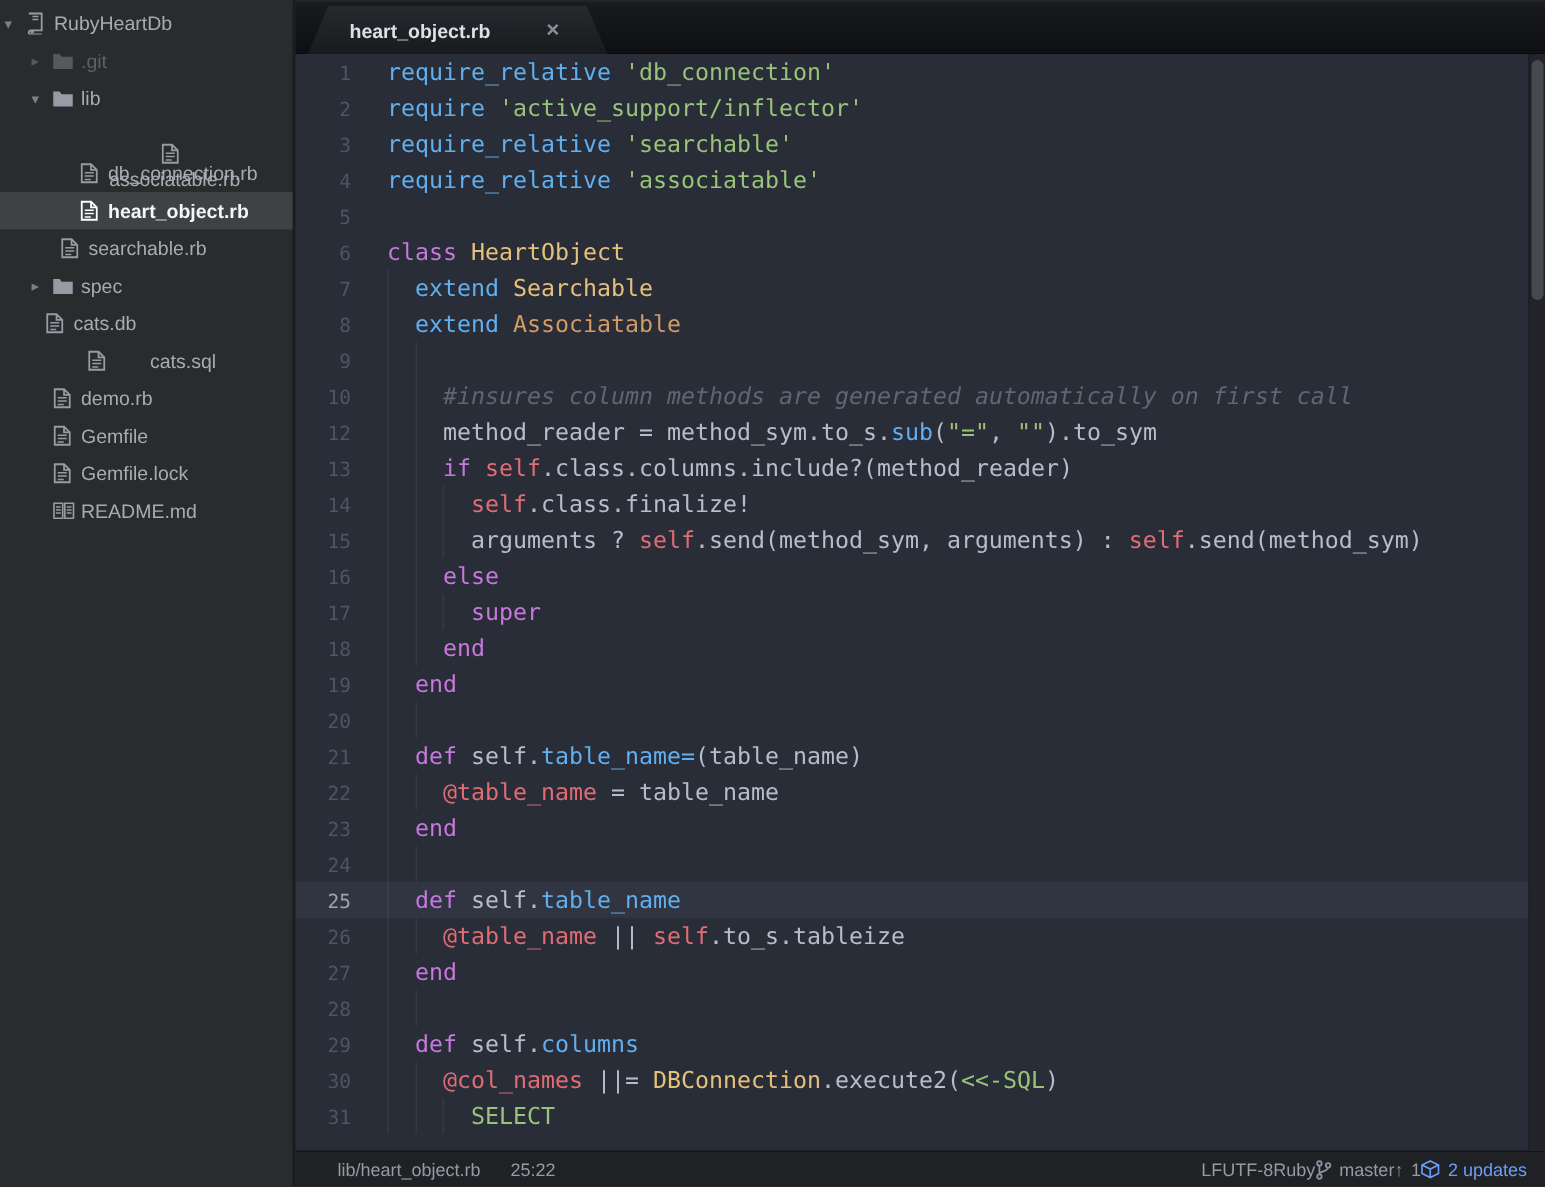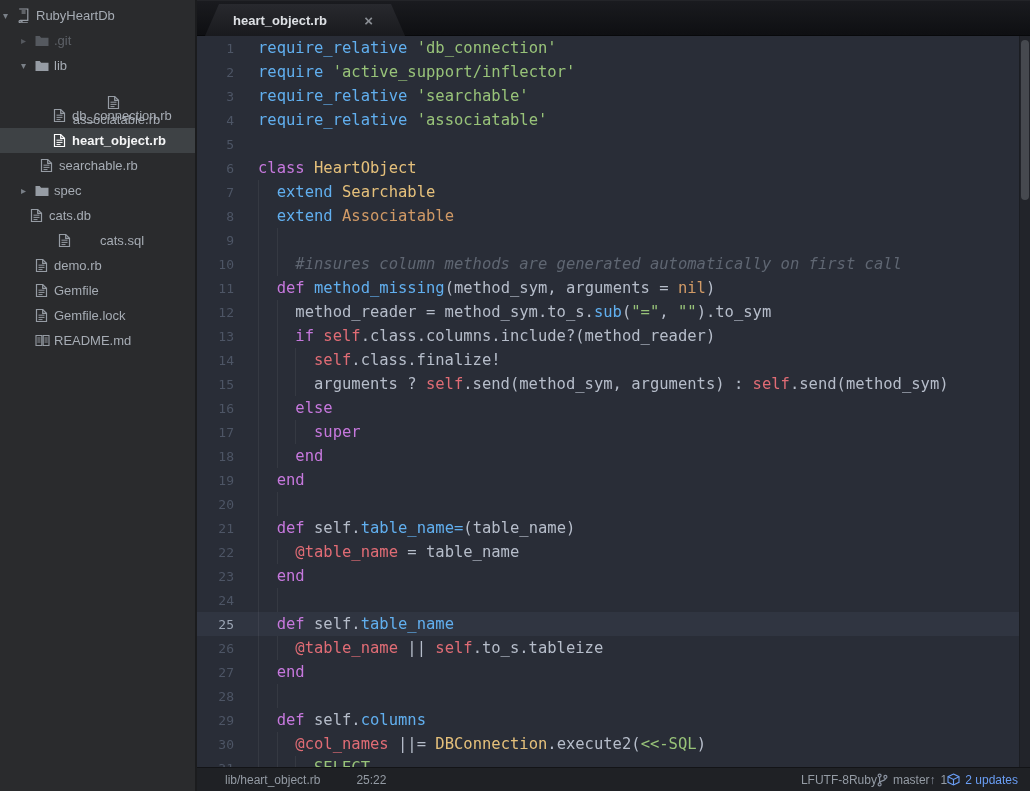--- a/index.html
+++ b/index.html
@@ -40,21 +40,21 @@
   .tk-orn { color:var(--orn); }
   .tk-red { color:var(--red); }
   .tk-pl  { color:var(--pl); }
   .tk-cmt { color:var(--cmt); font-style:italic; }
 
   .sb-track { position:absolute; top:0; right:0; bottom:0; width:11px; background:#22242a; border-left:1px solid #1b1d22; }
   .sb-thumb { position:absolute; top:4px; right:1px; width:8px; height:160px; border-radius:4px; background:#46494f; }
 
   
   .statusbar { height:24px; flex:0 0 24px; background:#1f2125; border-top:1px solid #131417; display:flex; align-items:center; font-size:12px; color:#949ba4; padding:0 12px 0 28px; }
-  .sb-left { display:flex; gap:36px;text-align:right; }
+  .sb-left { display:flex; gap:20px;text-align:right; }
   .sb-right { margin-left:auto; display:flex; align-items:center; }
   .sb-item { display:flex; align-items:center; gap:5px; }
   .sb-item .ic { display:flex; align-items:center; color:#8b93a0; }
   .sb-item.accent, .sb-item.accent .ic { color:var(--accent); }
 </style>
 </head>
 <body>
 
 <aside class="sidebar" id="sidebar">
     <div class="tree-row" style="padding-left: 2px;">
@@ -219,21 +219,20 @@
         <div class="row"><span class="num">1</span><span class="lc"><span class="tk-fn">require_relative</span><span class="tk-pl"> </span><span class="tk-str">'db_connection'</span></span></div>
         <div class="row"><span class="num">2</span><span class="lc"><span class="tk-fn">require</span><span class="tk-pl"> </span><span class="tk-str">'active_support/inflector'</span></span></div>
         <div class="row"><span class="num">3</span><span class="lc"><span class="tk-fn">require_relative</span><span class="tk-pl"> </span><span class="tk-str">'searchable'</span></span></div>
         <div class="row"><span class="num">4</span><span class="lc"><span class="tk-fn">require_relative</span><span class="tk-pl"> </span><span class="tk-str">'associatable'</span></span></div>
         <div class="row"><span class="num">5</span><span class="lc"></span></div>
         <div class="row"><span class="num">6</span><span class="lc"><span class="tk-kw">class</span><span class="tk-pl"> </span><span class="tk-cls">HeartObject</span></span></div>
         <div class="row"><span class="num">7</span><span class="lc"><span class="guide"></span><span class="tk-fn">extend</span><span class="tk-pl"> </span><span class="tk-cls">Searchable</span></span></div>
         <div class="row"><span class="num">8</span><span class="lc"><span class="guide"></span><span class="tk-fn">extend</span><span class="tk-pl"> </span><span class="tk-orn">Associatable</span></span></div>
         <div class="row"><span class="num">9</span><span class="lc"><span class="guide"></span><span class="guide"></span></span></div>
         <div class="row"><span class="num">10</span><span class="lc"><span class="guide"></span><span class="guide"></span><span class="tk-cmt">#insures column methods are generated automatically on first call</span></span></div>
-        <div class="row"><span class="num">11</span><span class="lc"><span class="guide"></span><span class="tk-kw">def</span><span class="tk-pl"> </span><span class="tk-fn">method_missing</span><span class="tk-pl">(method_sym, arguments = </span><span class="tk-orn">nil</span><span class="tk-pl">)</span></span></div>
         <div class="row"><span class="num">12</span><span class="lc"><span class="guide"></span><span class="guide"></span><span class="tk-pl">method_reader = method_sym.to_s.</span><span class="tk-fn">sub</span><span class="tk-pl">(</span><span class="tk-str">"="</span><span class="tk-pl">, </span><span class="tk-str">""</span><span class="tk-pl">).to_sym</span></span></div>
         <div class="row"><span class="num">13</span><span class="lc"><span class="guide"></span><span class="guide"></span><span class="tk-kw">if</span><span class="tk-pl"> </span><span class="tk-red">self</span><span class="tk-pl">.class.columns.include?(method_reader)</span></span></div>
         <div class="row"><span class="num">14</span><span class="lc"><span class="guide"></span><span class="guide"></span><span class="guide"></span><span class="tk-red">self</span><span class="tk-pl">.class.finalize!</span></span></div>
         <div class="row"><span class="num">15</span><span class="lc"><span class="guide"></span><span class="guide"></span><span class="guide"></span><span class="tk-pl">arguments ? </span><span class="tk-red">self</span><span class="tk-pl">.send(method_sym, arguments) : </span><span class="tk-red">self</span><span class="tk-pl">.send(method_sym)</span></span></div>
         <div class="row"><span class="num">16</span><span class="lc"><span class="guide"></span><span class="guide"></span><span class="tk-kw">else</span></span></div>
         <div class="row"><span class="num">17</span><span class="lc"><span class="guide"></span><span class="guide"></span><span class="guide"></span><span class="tk-kw">super</span></span></div>
         <div class="row"><span class="num">18</span><span class="lc"><span class="guide"></span><span class="guide"></span><span class="tk-kw">end</span></span></div>
         <div class="row"><span class="num">19</span><span class="lc"><span class="guide"></span><span class="tk-kw">end</span></span></div>
         <div class="row"><span class="num">20</span><span class="lc"><span class="guide"></span><span class="guide"></span></span></div>
         <div class="row"><span class="num">21</span><span class="lc"><span class="guide"></span><span class="tk-kw">def</span><span class="tk-pl"> </span><span class="tk-pl">self.</span><span class="tk-fn">table_name=</span><span class="tk-pl">(table_name)</span></span></div>

